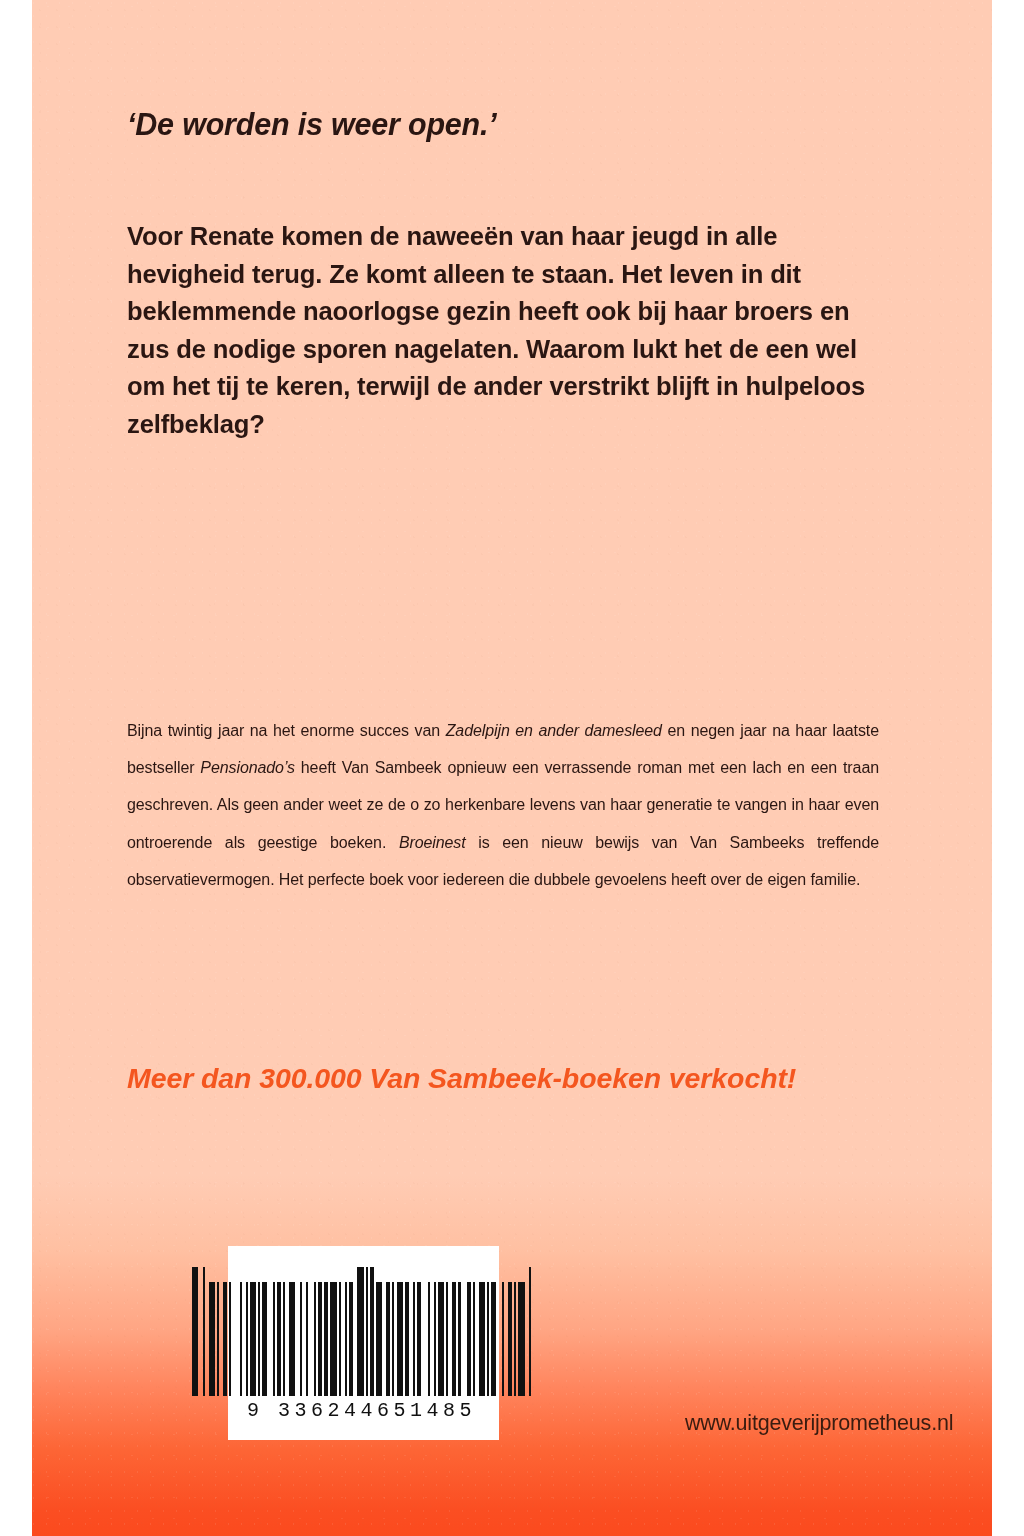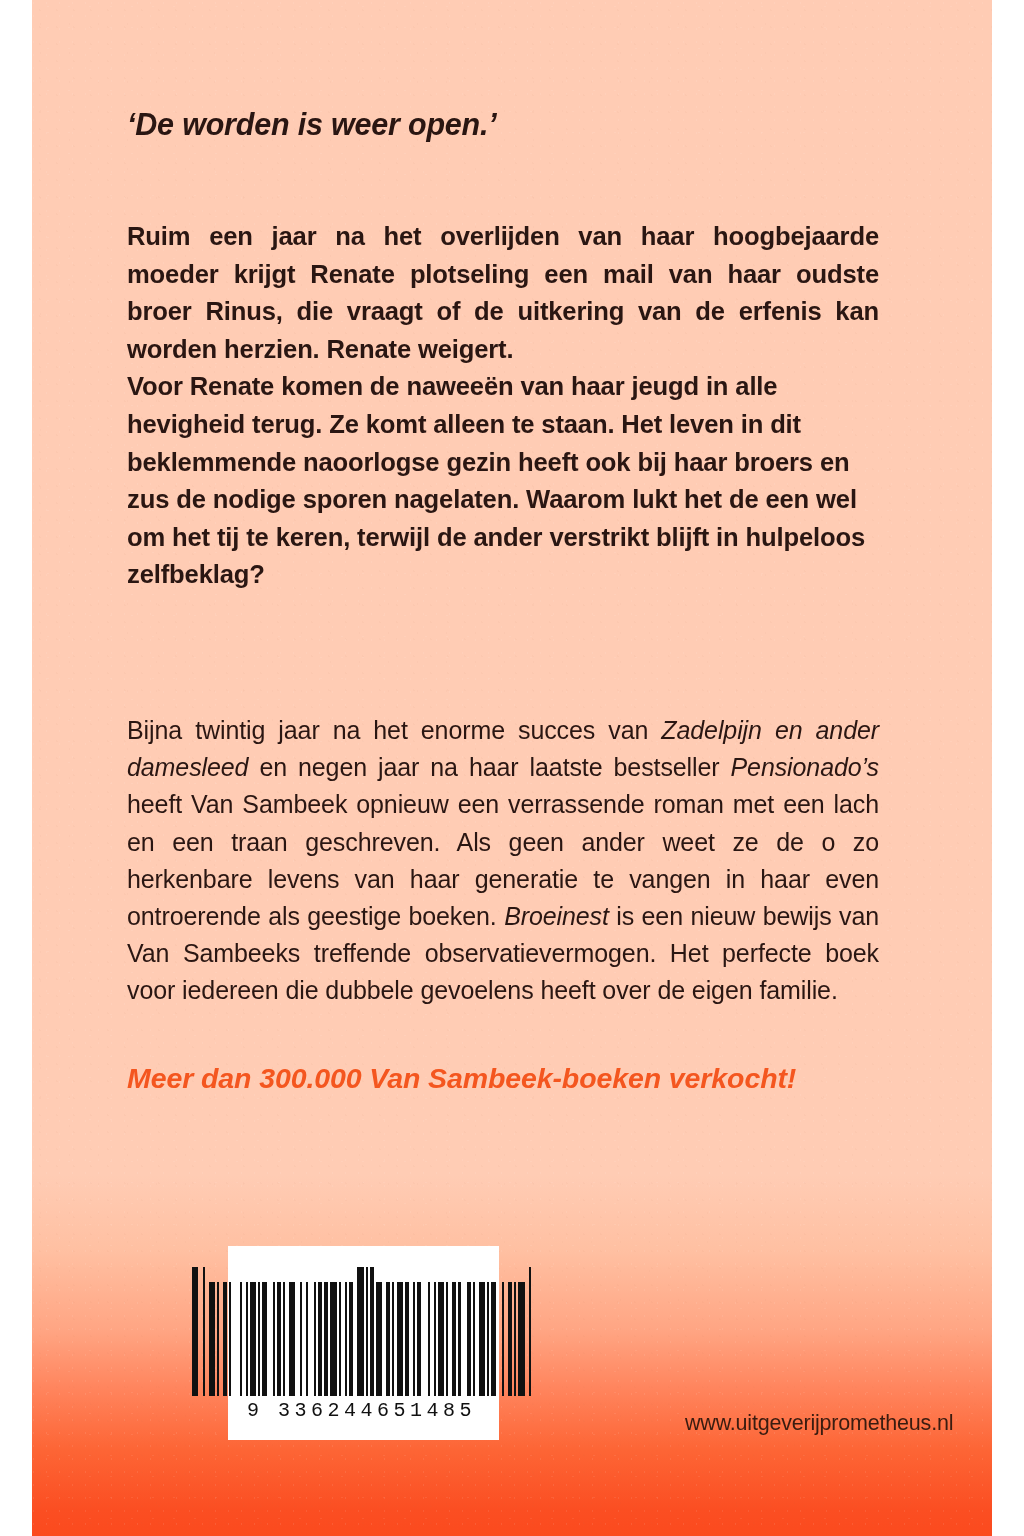--- a/index.html
+++ b/index.html
@@ -89,21 +89,21 @@
     letter-spacing: -0.15px;
   }
   .blurb p { margin: 0; }
   .blurb p:last-child { text-align: left; }
 
   .description {
     position: absolute;
     top: 712px;
     left: 0;
     width: 752px;
-    font-size: 25px;
+    font-size: 16px;
     line-height: 37.2px;
     font-weight: 400;
     color: #2A1612;
     text-align: justify;
     letter-spacing: -0.1px;
   }
   .description p { margin: 0; }
   .description i { font-style: italic; }
 
   .tagline {
@@ -187,21 +187,20 @@
 
 <div class="page">
   <div class="cover">
     <div class="grain"></div>
 
     <div class="text-col">
 
       <div class="headline">‘De worden is weer open.’</div>
 
       <div class="blurb">
-        <p>Ruim een jaar na het overlijden van haar hoogbejaarde moeder krijgt Renate plotseling een mail van haar oudste broer Rinus, die vraagt of de uitkering van de erfenis kan worden herzien. Renate weigert.</p>
         <p>Voor Renate komen de naweeën van haar jeugd in alle hevigheid terug. Ze komt alleen te staan. Het leven in dit beklemmende naoorlogse gezin heeft ook bij haar broers en zus de nodige sporen nagelaten. Waarom lukt het de een wel om het tij te keren, terwijl de ander verstrikt blijft in hulpeloos zelfbeklag?</p>
       </div>
 
       <div class="description">
         <p><span>Bijna twintig jaar na het enorme succes van </span><i>Zadelpijn en ander damesleed</i><span> en negen jaar na haar laatste bestseller </span><i>Pensionado’s</i><span> heeft Van Sambeek opnieuw een verrassende roman met een lach en een traan geschreven. Als geen ander weet ze de o zo herkenbare levens van haar generatie te vangen in haar even ontroerende als geestige boeken. </span><i>Broeinest</i><span> is een nieuw bewijs van Van Sambeeks treffende observatievermogen. Het perfecte boek voor iedereen die dubbele gevoelens heeft over de eigen familie.</span></p>
       </div>
 
       <div class="tagline">Meer dan 300.000 Van Sambeek-boeken verkocht!</div>
 
       <div class="barcode-box">

